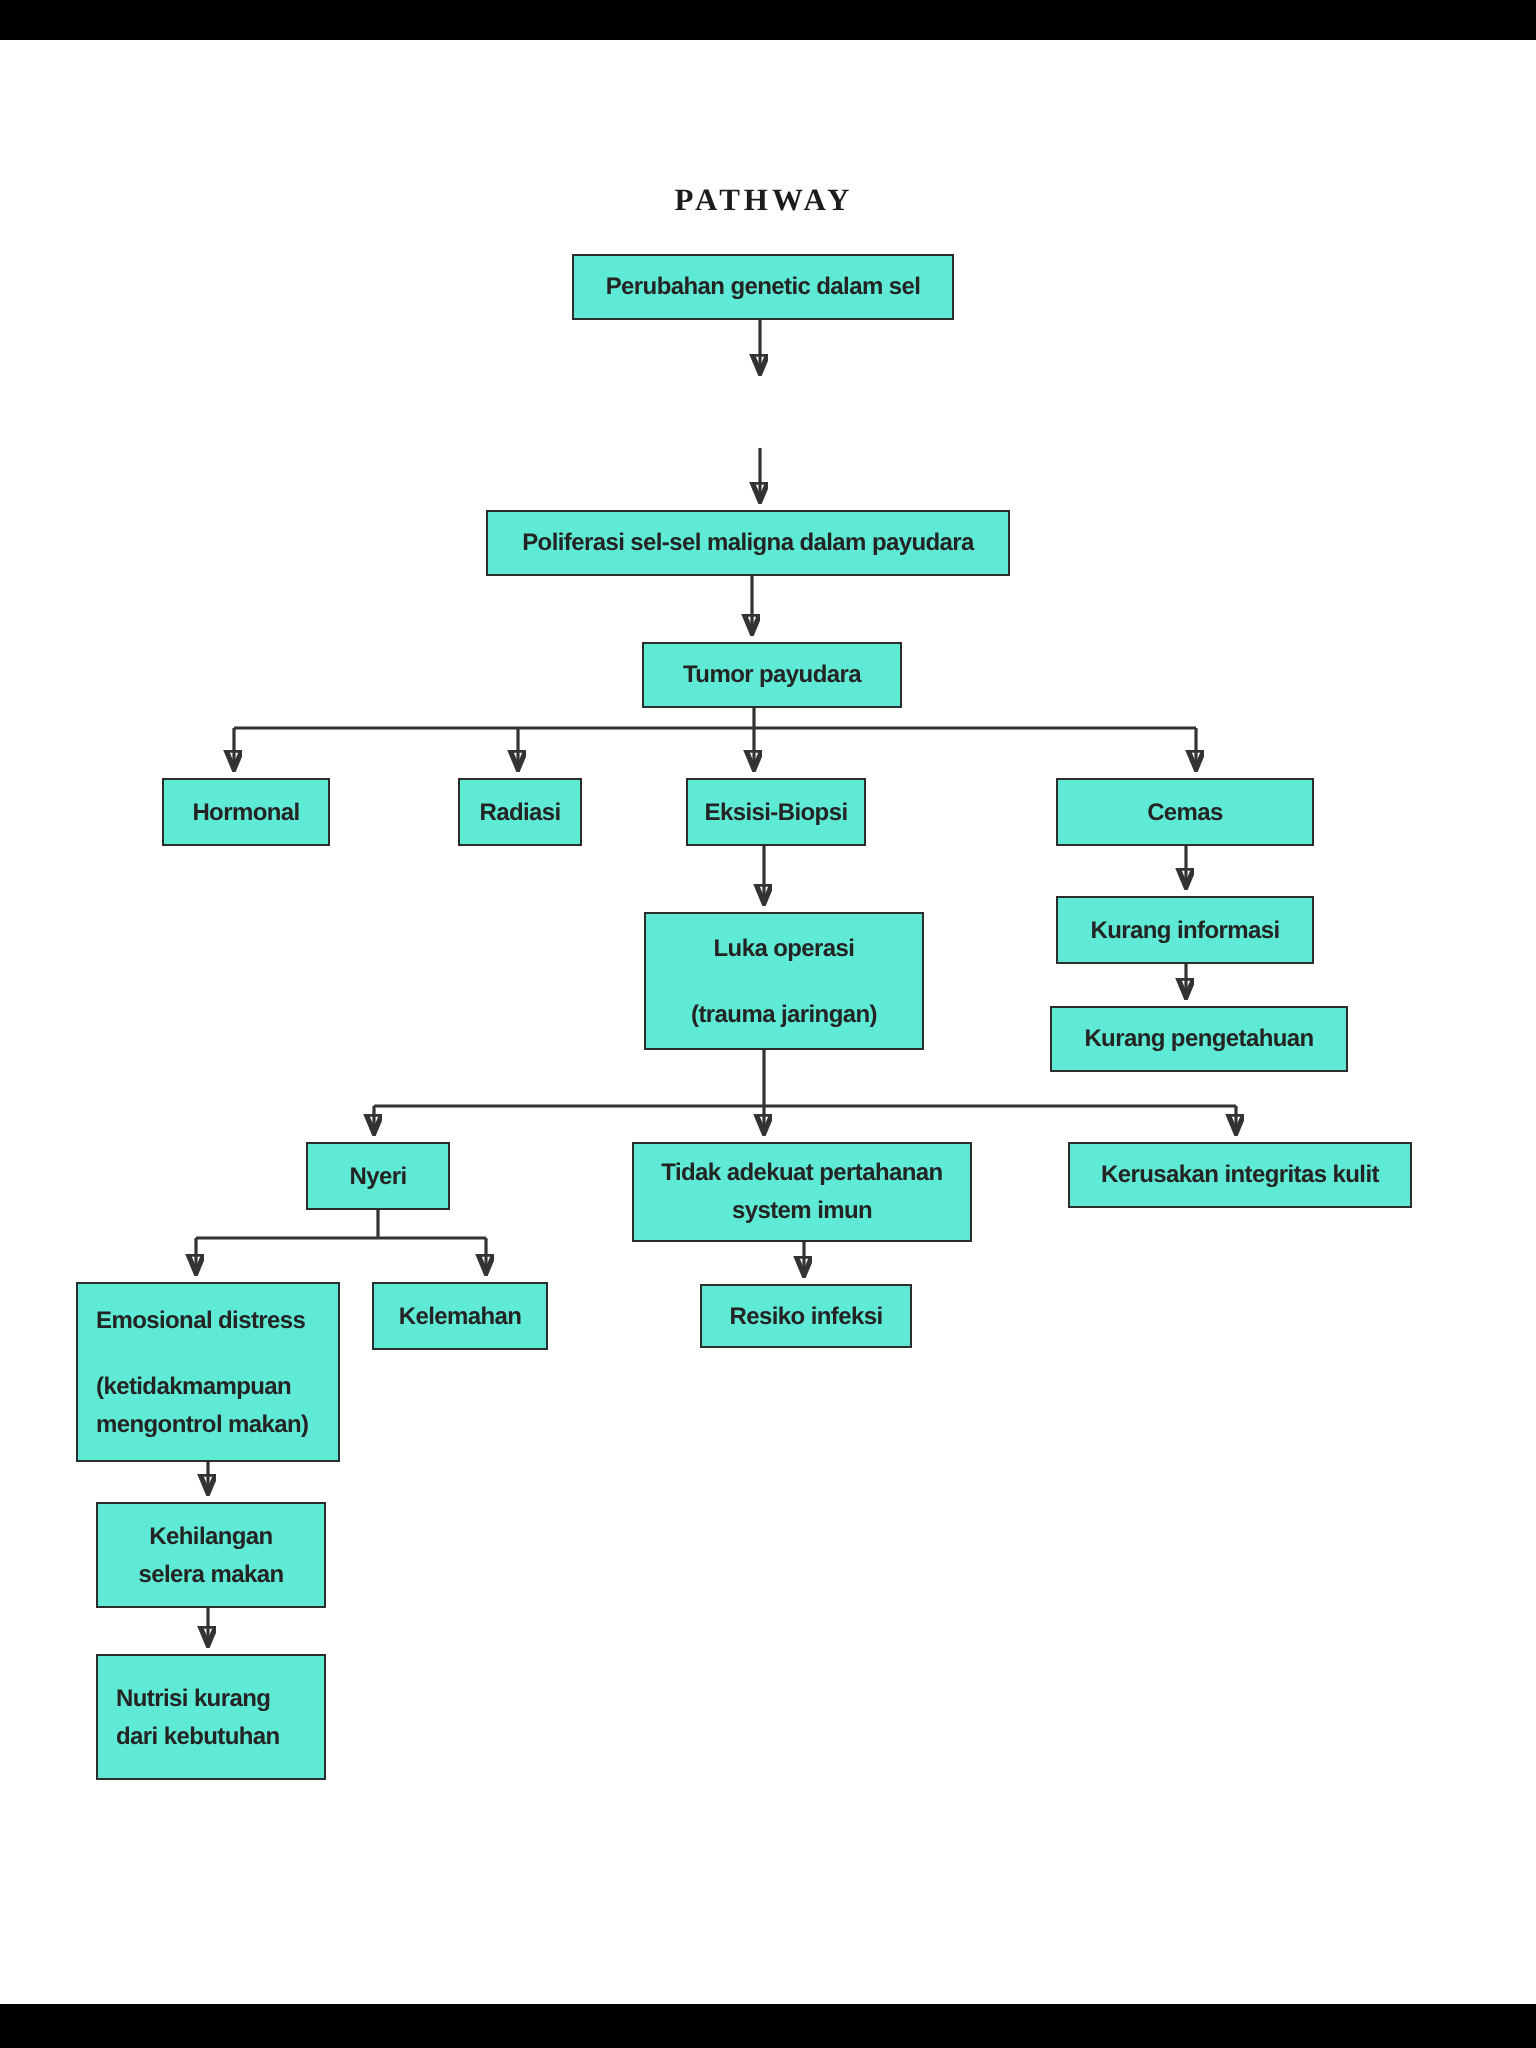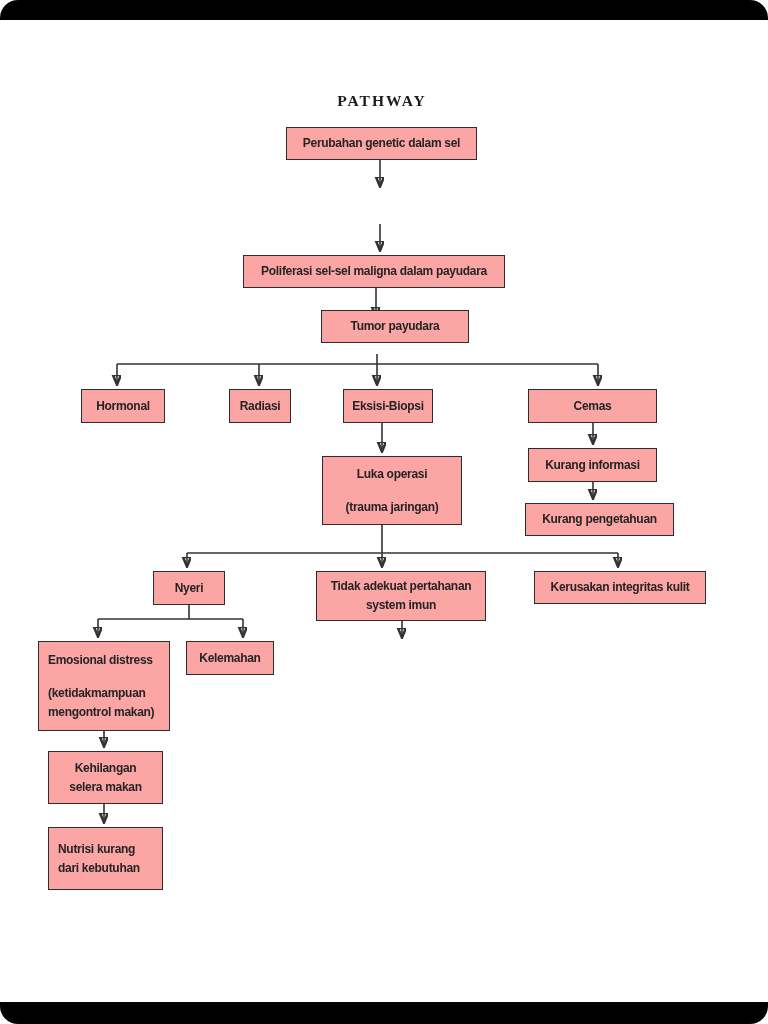--- a/index.html
+++ b/index.html
@@ -1,24 +1,24 @@
 <!DOCTYPE html>
 <html><head>
 <meta charset="utf-8">
 <style>
   html,body{margin:0;padding:0;background:#ffffff;}
   .stage{position:relative;width:768px;height:1024px;background:#ffffff;overflow:hidden;
-         font-family:"Liberation Sans",sans-serif;border-radius:18px;}
+         font-family:"Liberation Sans",sans-serif;}
   .bar{position:absolute;left:0;width:768px;background:#000000;}
   .bar-top{top:0;height:20px;}
   .bar-bottom{top:1002px;height:22px;}
   .title{position:absolute;left:0;top:92px;width:764px;text-align:center;
          font-family:"Liberation Serif",serif;font-weight:bold;font-size:15.5px;
          letter-spacing:2px;color:#1c1c1c;}
-  .node{position:absolute;box-sizing:border-box;border:1.6px solid #2d2d2d;background:#fca5a5;
+  .node{position:absolute;box-sizing:border-box;border:1.6px solid #2d2d2d;background:#5eead4;
         display:flex;flex-direction:column;align-items:center;justify-content:center;
         text-align:center;font-weight:bold;font-size:12px;letter-spacing:-0.3px;
         color:#242424;line-height:19px;white-space:nowrap;}
   .node.left{align-items:flex-start;text-align:left;padding-left:9px;}
   .gap-top{margin-top:14px;}
   svg.wires{position:absolute;left:0;top:0;width:768px;height:1024px;pointer-events:none;}
   svg.wires path{stroke:#333333;stroke-width:1.6;fill:none;}
 </style>
 </head>
 <body>
@@ -64,21 +64,21 @@
 
   <div class="node" style="left:286px;top:127px;width:191px;height:33px">
     <span>Perubahan genetic dalam sel</span>
   </div>
 
 
   <div class="node" style="left:243px;top:255px;width:262px;height:33px">
     <span>Poliferasi sel-sel maligna dalam payudara</span>
   </div>
 
-  <div class="node" style="left:321px;top:310px;width:148px;height:33px">
+  <div class="node" style="left:321px;top:321px;width:130px;height:33px">
     <span>Tumor payudara</span>
   </div>
 
   <div class="node" style="left:81px;top:389px;width:84px;height:34px">
     <span>Hormonal</span>
   </div>
 
   <div class="node" style="left:229px;top:389px;width:62px;height:34px">
     <span>Radiasi</span>
   </div>
@@ -110,20 +110,23 @@
 
   <div class="node" style="left:316px;top:571px;width:170px;height:50px">
     <span>Tidak adekuat pertahanan</span>
     <span>system imun</span>
   </div>
 
   <div class="node" style="left:534px;top:571px;width:172px;height:33px">
     <span>Kerusakan integritas kulit</span>
   </div>
 
+  <div class="node" style="left:350px;top:642px;width:106px;height:32px">
+    <span>Resiko infeksi</span>
+  </div>
 
   <div class="node left" style="left:38px;top:641px;width:132px;height:90px">
     <span>Emosional distress</span>
     <span class="gap-top">(ketidakmampuan</span>
     <span>mengontrol makan)</span>
   </div>
 
   <div class="node" style="left:186px;top:641px;width:88px;height:34px">
     <span>Kelemahan</span>
   </div>

